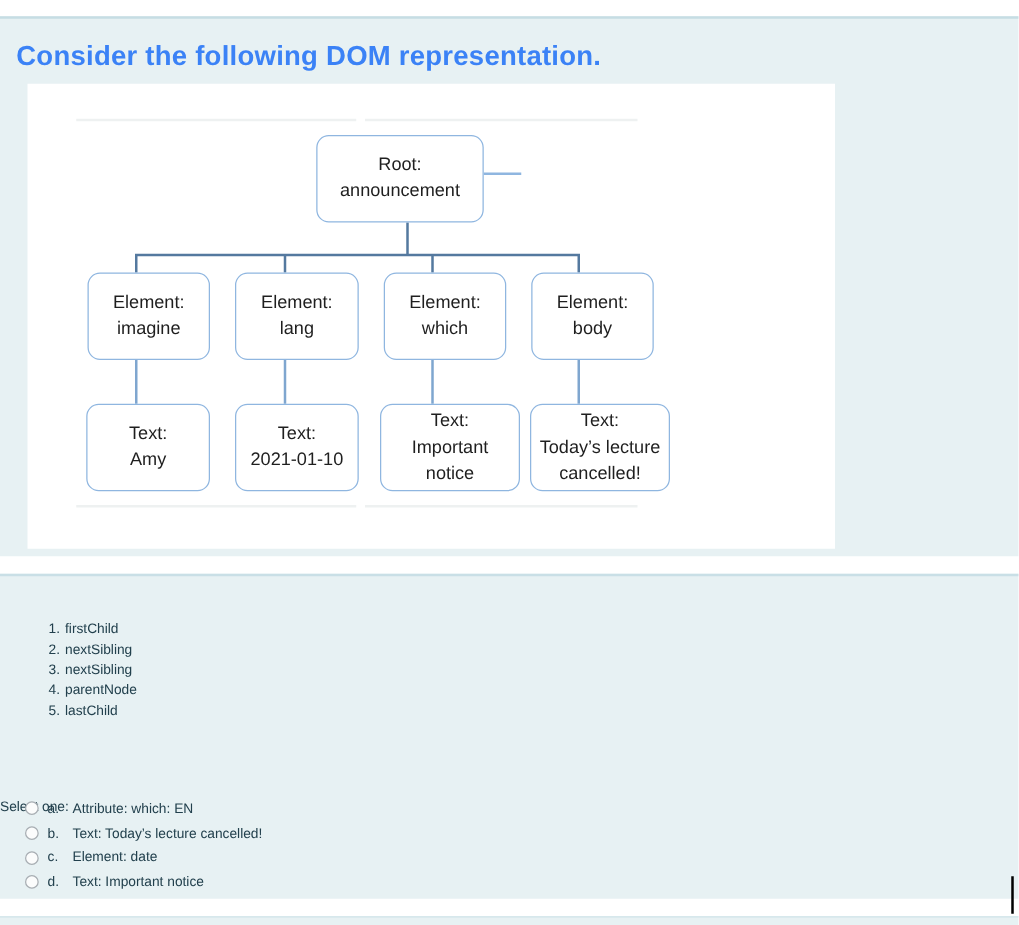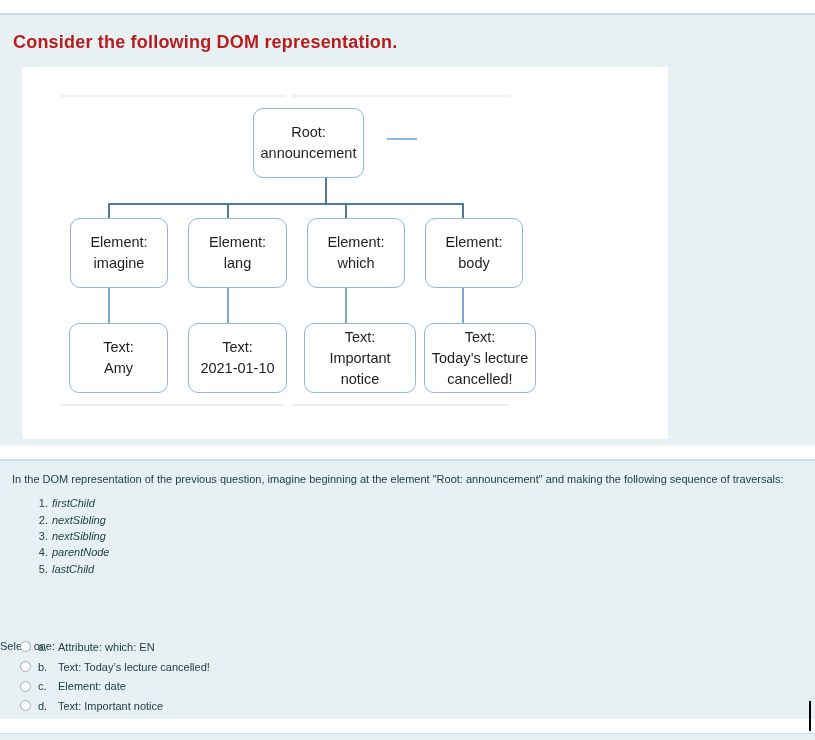--- a/index.html
+++ b/index.html
@@ -16,35 +16,35 @@
   .section2 {
     position:absolute; left:0; top:459px; width:815px; height:260px;
     background:#e7f1f3; border-top:2px solid #c9dfe6;
   }
   .bottom-strip {
     position:absolute; left:0; top:733px; width:815px; height:7px;
     background:#e7f1f3; border-top:1px solid #cfe3e9;
   }
   .page-heading {
     position:absolute; left:13px; top:32px;
-    font-size:18px; color:#b91c1c; letter-spacing:0.2px;
+    font-size:22px; color:#3b82f6; letter-spacing:0.2px;
   }
   
   .img-panel {
     position:absolute; left:22px; top:67px; width:646px; height:372px;
     background:#ffffff;
   }
   .dbox {
     position:absolute; background:#ffffff;
     border:1.5px solid #8fb6e0; border-radius:10px;
     display:flex; flex-direction:column; justify-content:center; align-items:center;
     font-size:14.5px; line-height:21px; color:#1f1f1f; text-align:center;
   }
   .dbox span { display:block; }
-  #box-root { left:231px; top:41px;  width:111px; height:70px; }
+  #box-root { left:231px; top:41px;  width:134px; height:70px; }
   #box-attr { left:395px; top:41px;  width:113px; height:70px; }
   #box-c1   { left:48px;  top:151px; width:98px;  height:70px; }
   #box-c2   { left:166px; top:151px; width:99px;  height:70px; }
   #box-c3   { left:285px; top:151px; width:98px;  height:70px; }
   #box-c4   { left:403px; top:151px; width:98px;  height:70px; }
   #box-t1   { left:47px;  top:256px; width:99px;  height:70px; }
   #box-t2   { left:166px; top:256px; width:99px;  height:70px; }
   #box-t3   { left:282px; top:256px; width:112px; height:70px; }
   #box-t4   { left:402px; top:256px; width:112px; height:70px; }
   .conn  { position:absolute; background:#54799f; }
@@ -67,21 +67,21 @@
   #art-4 { left:270px; top:337px; width:218px; }
   
   .q-intro {
     position:absolute; left:12px; top:12px; width:795px;
     font-size:11px; color:#22404d;
   }
   .q-steps { position:absolute; left:36px; top:34px; }
   .q-step  { display:flex; height:16.4px; align-items:center;
              font-size:11px; color:#22404d; }
   .q-step .num   { width:12px; text-align:right; margin-right:4px; }
-  .q-step .label { font-style:italic; }
+  .q-step .label { }
   .q-prompt { position:absolute; left:12px; top:128px; font-size:11px; color:#22404d; }
   .q-select { position:absolute; left:0; top:159px; font-size:11px; color:#22404d;margin-top:20px; }
   .q-options { position:absolute; left:12px; top:176px; }
   .q-option {
     display:flex; align-items:center; height:19.7px; padding-left:8px;
     font-size:11px; color:#22404d; cursor:default;
   }
   .radio {
     width:11px; height:11px; border:1px solid #a8aeb3; border-radius:50%;
     background:#fbfcfc; margin-right:7px; flex:0 0 auto;
@@ -155,21 +155,20 @@
       <span>notice</span>
     </div>
     <div class="dbox" id="box-t4">
       <span>Text:</span>
       <span>Today’s lecture</span>
       <span>cancelled!</span>
     </div>
   </div>
 
   <div class="section2">
-    <div class="q-intro">In the DOM representation of the previous question, imagine beginning at the element "Root: announcement" and making the following sequence of traversals:</div>
 
     <div class="q-steps">
       <div class="q-step">
         <span class="num">1.</span>
         <span class="label">firstChild</span>
       </div>
       <div class="q-step">
         <span class="num">2.</span>
         <span class="label">nextSibling</span>
       </div>

